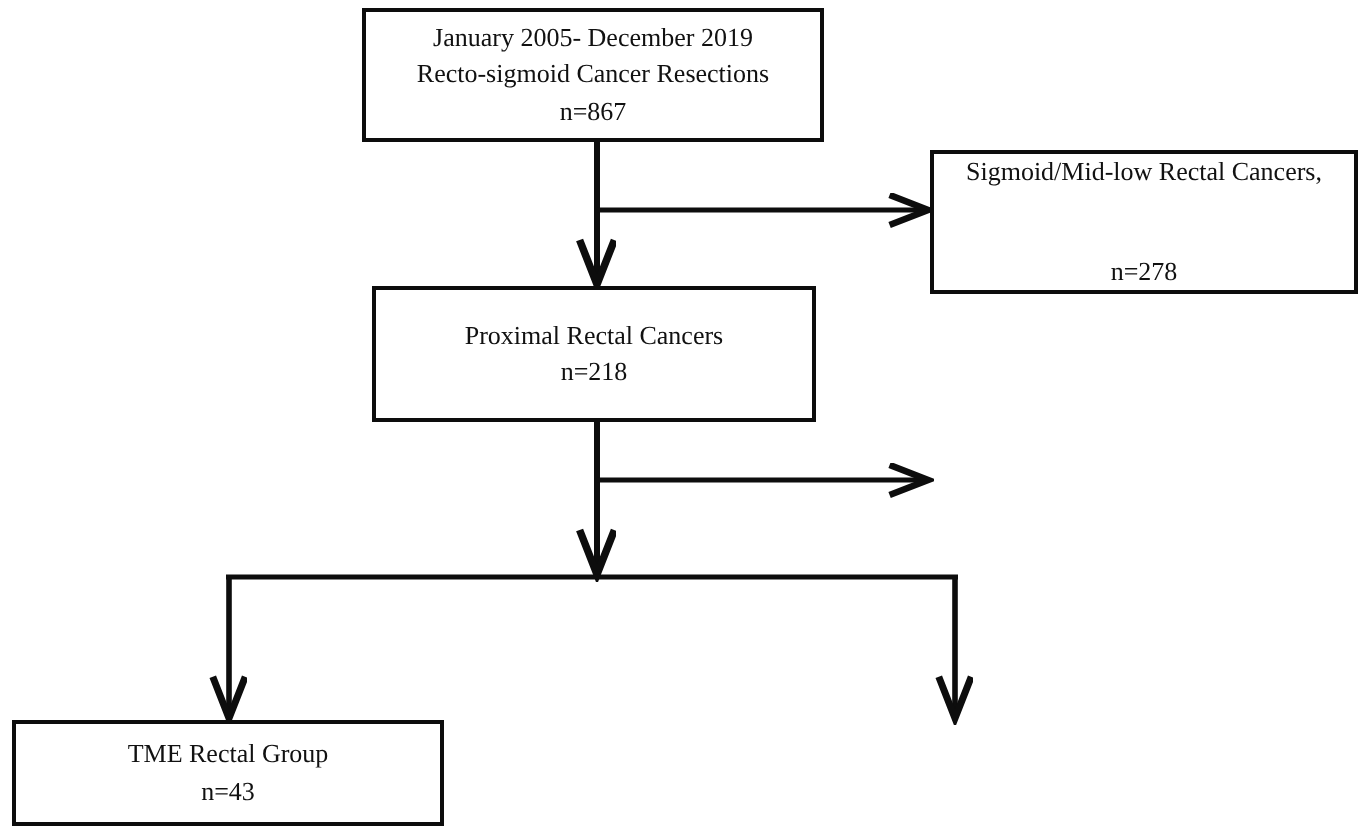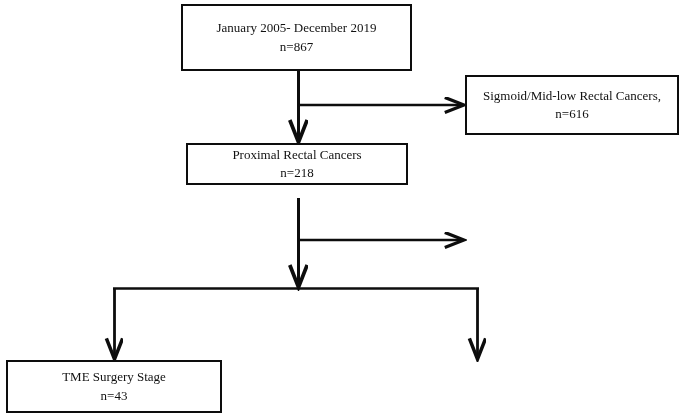--- a/index.html
+++ b/index.html
@@ -37,22 +37,22 @@
     line-height: 1.42;
     z-index: 2;
   }
   .node .line {
     display: block;
     white-space: nowrap;
   }
 
   
   #node-cohort      { left: 181px; top: 4px;   width: 231px; height: 67px; }
-  #node-excluded-1  { left: 465px; top: 75px;  width: 214px; height: 60px; }
-  #node-proximal    { left: 186px; top: 143px; width: 222px; height: 42px; }
+  #node-excluded-1  { left: 465px; top: 75px;  width: 214px; height: 72px; justify-content: space-between; }
+  #node-proximal    { left: 186px; top: 143px; width: 222px; height: 68px; }
   #node-excluded-2  { left: 465px; top: 207px; width: 214px; height: 66px; }
   #node-tme         { left: 6px;   top: 360px; width: 216px; height: 53px; }
   #node-pme         { left: 370px; top: 360px; width: 218px; height: 53px; }
 </style>
 </head>
 <body>
 
 <div id="canvas">
 
   <svg id="connectors" viewBox="0 0 685 416" xmlns="http://www.w3.org/2000/svg">
@@ -72,33 +72,34 @@
 
     <line x1="113" y1="288.5" x2="479" y2="288.5" stroke="#0d0d0d" stroke-width="2.6"></line>
 
     <line x1="114.5" y1="288.5" x2="114.5" y2="358" stroke="#0d0d0d" stroke-width="2.8" marker-end="url(#arrow)"></line>
 
     <line x1="477.5" y1="288.5" x2="477.5" y2="358" stroke="#0d0d0d" stroke-width="2.8" marker-end="url(#arrow)"></line>
   </svg>
 
   <div class="node" id="node-cohort">
     <span class="line">January 2005- December 2019</span>
+    <span class="line">Recto-sigmoid Cancer Resections</span>
     <span class="line">n=867</span>
   </div>
 
   <div class="node" id="node-excluded-1">
     <span class="line">Sigmoid/Mid-low Rectal Cancers,</span>
-    <span class="line">n=616</span>
+    <span class="line">n=278</span>
   </div>
 
   <div class="node" id="node-proximal">
     <span class="line">Proximal Rectal Cancers</span>
     <span class="line">n=218</span>
   </div>
 
 
   <div class="node" id="node-tme">
-    <span class="line">TME Surgery Stage</span>
+    <span class="line">TME Rectal Group</span>
     <span class="line">n=43</span>
   </div>
 
 
 </div>
 
 </body></html>

